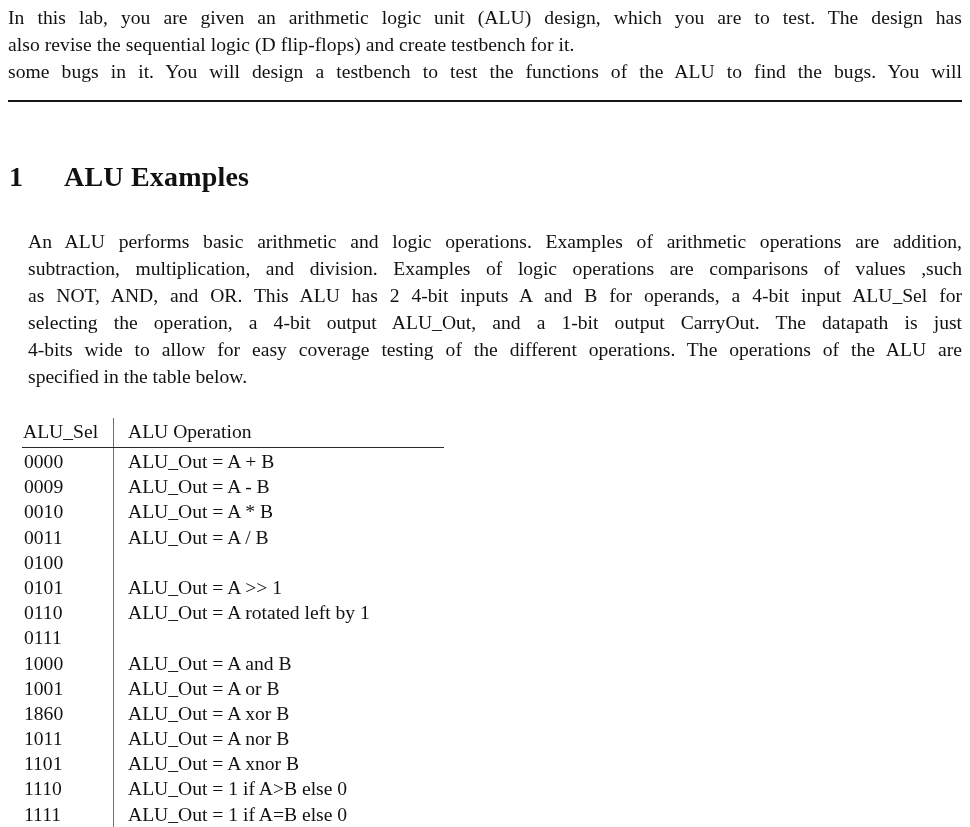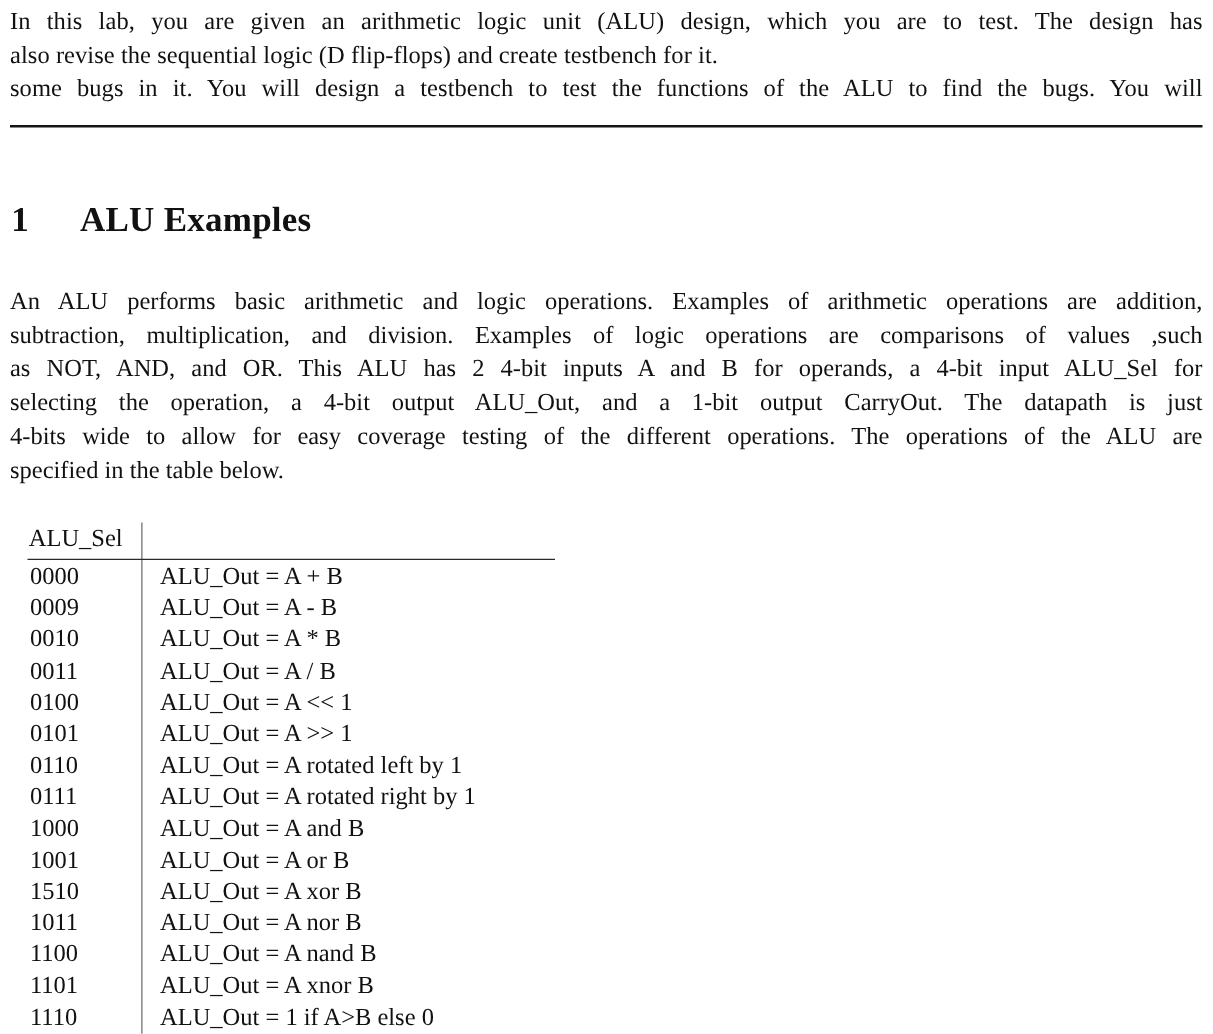--- a/index.html
+++ b/index.html
@@ -76,20 +76,21 @@
     position: absolute;
     left: 8px;
     top: 228px;
     width: 954px;
     font-size: 19.6px;
     line-height: 27px;
   }
   .body-para .ln {
     display: block;
     white-space: nowrap;
+    margin-left: 20px;
   }
   .body-para .ln.j {
     text-align: justify;
     text-align-last: justify;
     white-space: normal;
   }
 
   
   .alu-table {
     position: absolute;
@@ -172,20 +173,21 @@
     <span class="ln j">selecting the operation, a 4-bit output ALU_Out, and a 1-bit output CarryOut. The datapath is just</span>
     <span class="ln j">4-bits wide to allow for easy coverage testing of the different operations. The operations of the ALU are</span>
     <span class="ln">specified in the table below.</span>
   </div>
 
   <div class="alu-table">
     <div class="col-rule"></div>
 
     <div class="tbl-row tbl-header">
       <span class="c-sel">ALU_Sel</span>
+      <span class="c-op">ALU Operation</span>
     </div>
 
     <div class="head-rule"></div>
 
     <div class="rows">
       <div class="tbl-row">
         <span class="c-sel">0000</span>
         <span class="c-op">ALU_Out = A + B</span>
       </div>
       <div class="tbl-row">
@@ -195,55 +197,49 @@
       <div class="tbl-row">
         <span class="c-sel">0010</span>
         <span class="c-op">ALU_Out = A * B</span>
       </div>
       <div class="tbl-row">
         <span class="c-sel">0011</span>
         <span class="c-op">ALU_Out = A / B</span>
       </div>
       <div class="tbl-row">
         <span class="c-sel">0100</span>
-        <span class="c-op">ALU_Out = A &lt;&lt; 1</span>
       </div>
       <div class="tbl-row">
         <span class="c-sel">0101</span>
         <span class="c-op">ALU_Out = A &gt;&gt; 1</span>
       </div>
       <div class="tbl-row">
         <span class="c-sel">0110</span>
         <span class="c-op">ALU_Out = A rotated left by 1</span>
       </div>
       <div class="tbl-row">
         <span class="c-sel">0111</span>
-        <span class="c-op">ALU_Out = A rotated right by 1</span>
       </div>
       <div class="tbl-row">
         <span class="c-sel">1000</span>
         <span class="c-op">ALU_Out = A and B</span>
       </div>
       <div class="tbl-row">
         <span class="c-sel">1001</span>
         <span class="c-op">ALU_Out = A or B</span>
       </div>
       <div class="tbl-row">
-        <span class="c-sel">1510</span>
+        <span class="c-sel">1860</span>
         <span class="c-op">ALU_Out = A xor B</span>
       </div>
       <div class="tbl-row">
         <span class="c-sel">1011</span>
         <span class="c-op">ALU_Out = A nor B</span>
       </div>
       <div class="tbl-row">
-        <span class="c-sel">1100</span>
-        <span class="c-op">ALU_Out = A nand B</span>
-      </div>
-      <div class="tbl-row">
         <span class="c-sel">1101</span>
         <span class="c-op">ALU_Out = A xnor B</span>
       </div>
       <div class="tbl-row">
         <span class="c-sel">1110</span>
         <span class="c-op">ALU_Out = 1 if A&gt;B else 0</span>
       </div>
       <div class="tbl-row">
         <span class="c-sel">1111</span>
         <span class="c-op">ALU_Out = 1 if A=B else 0</span>

